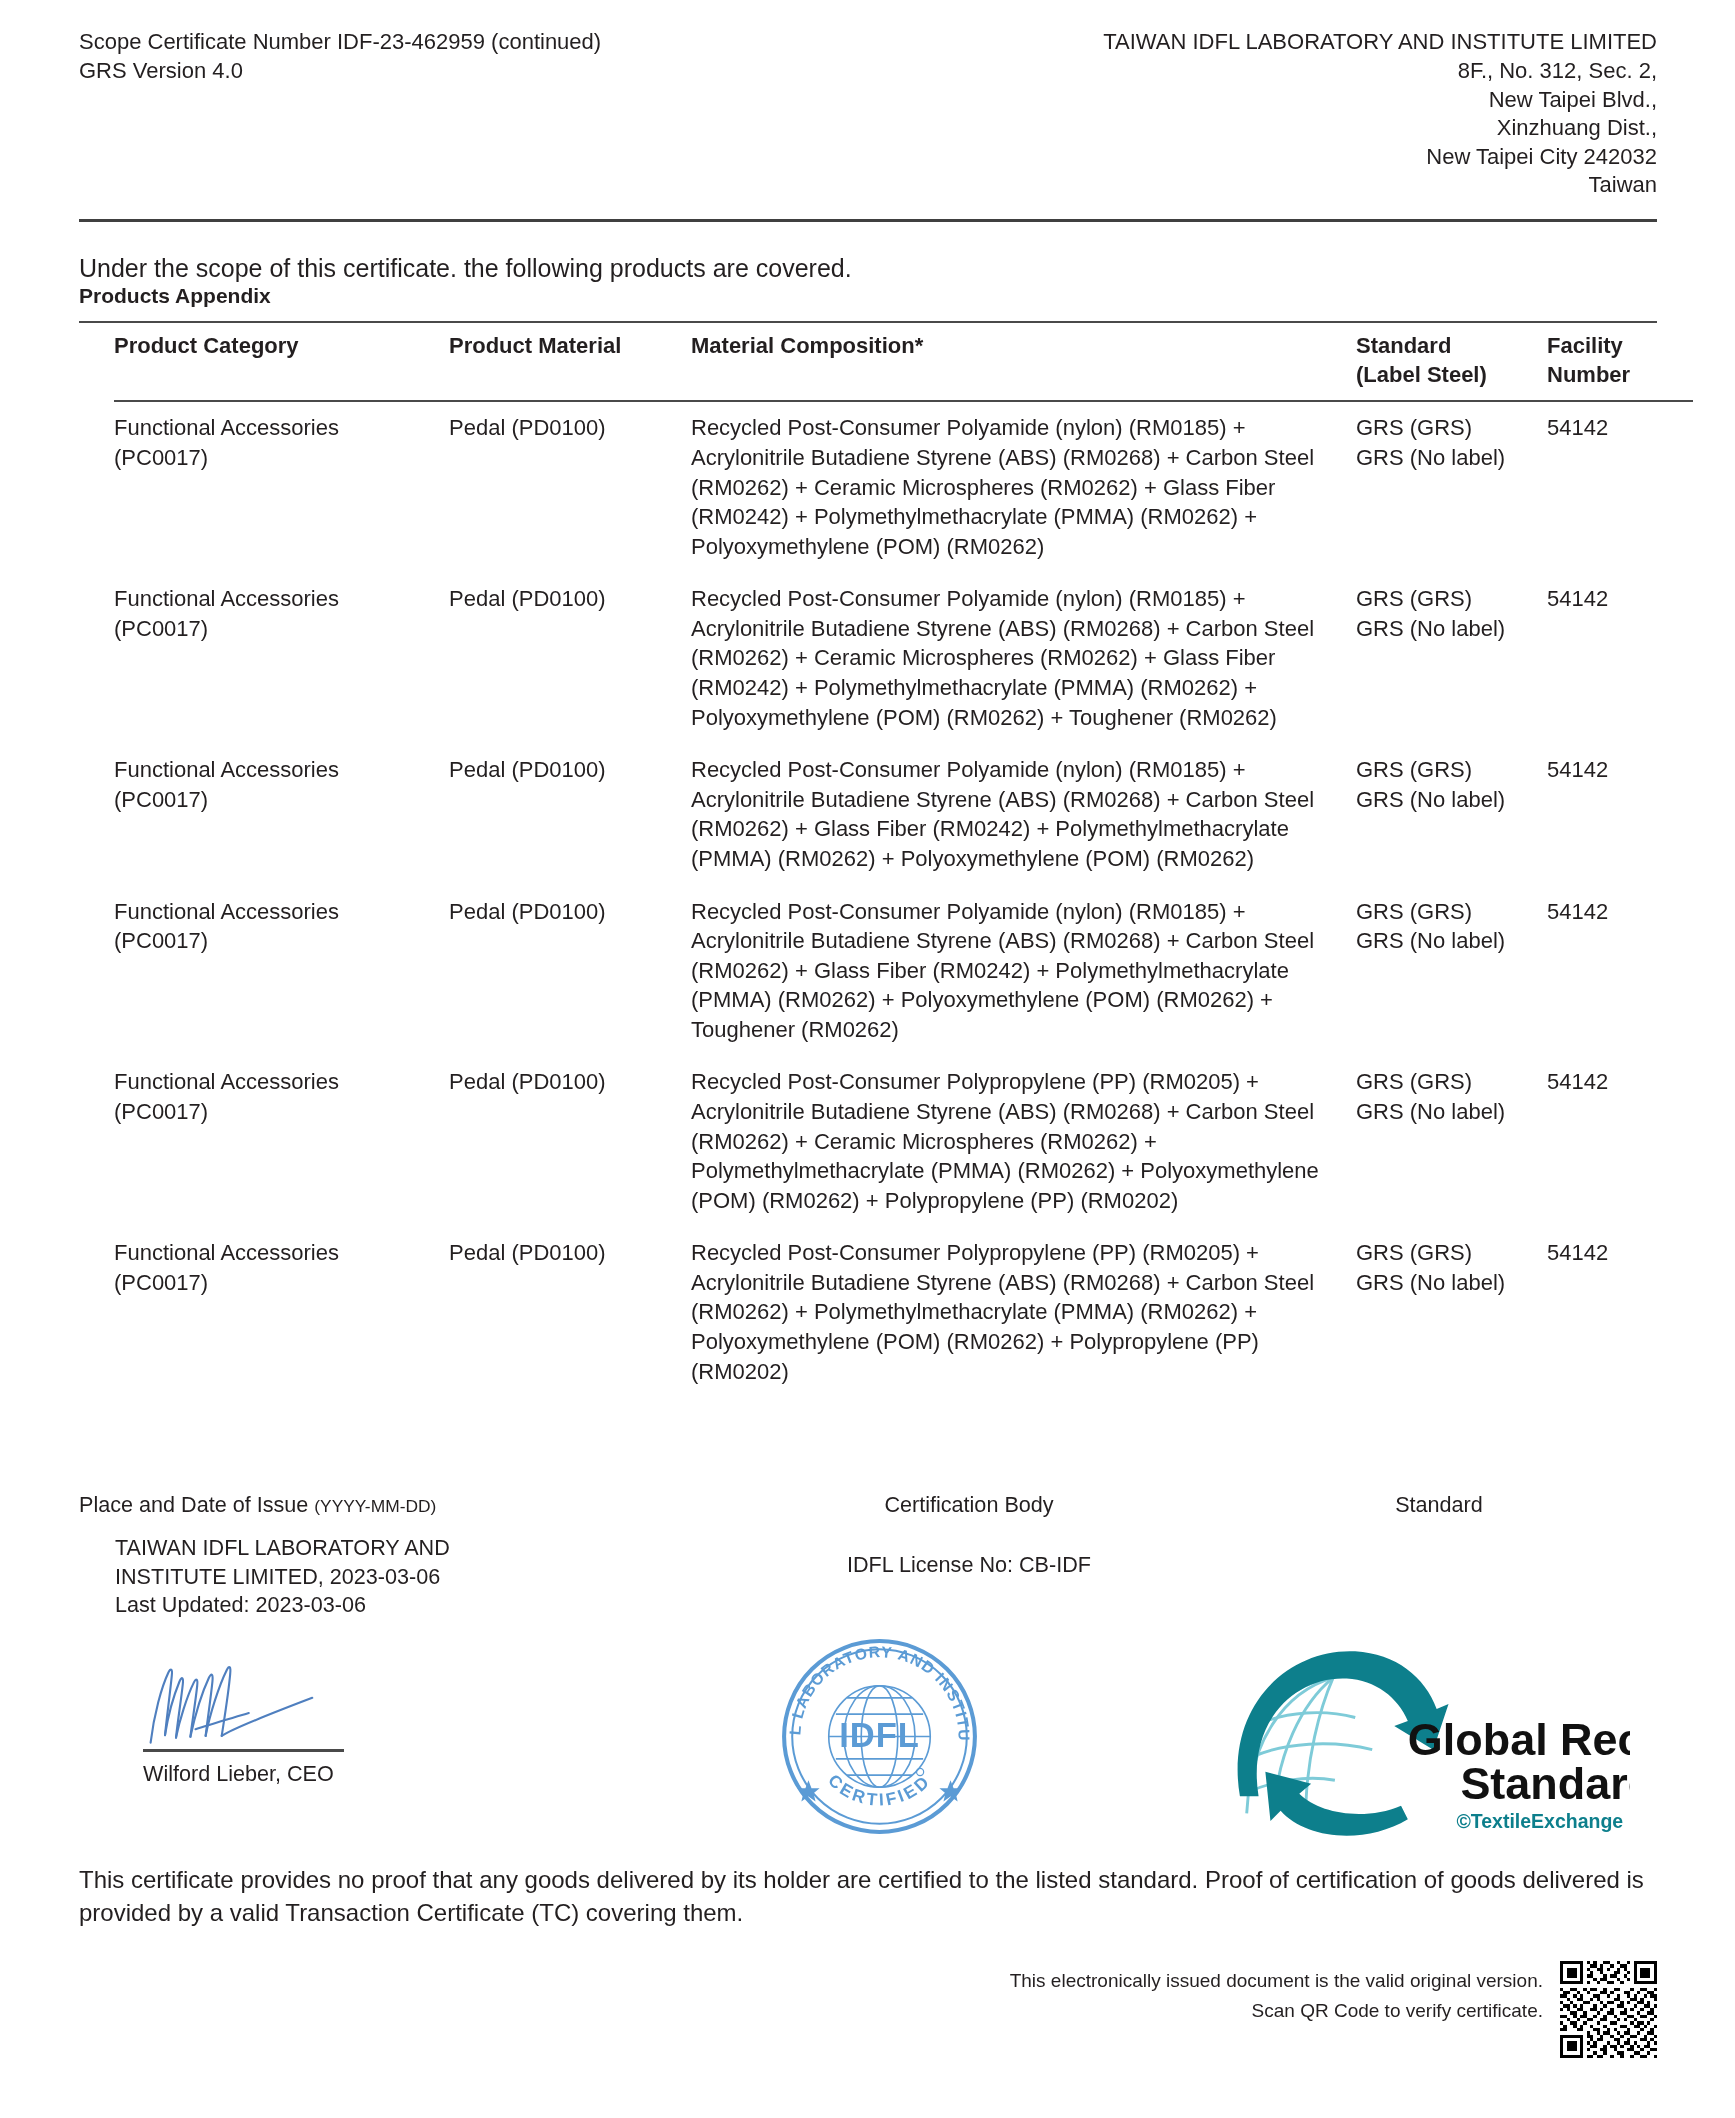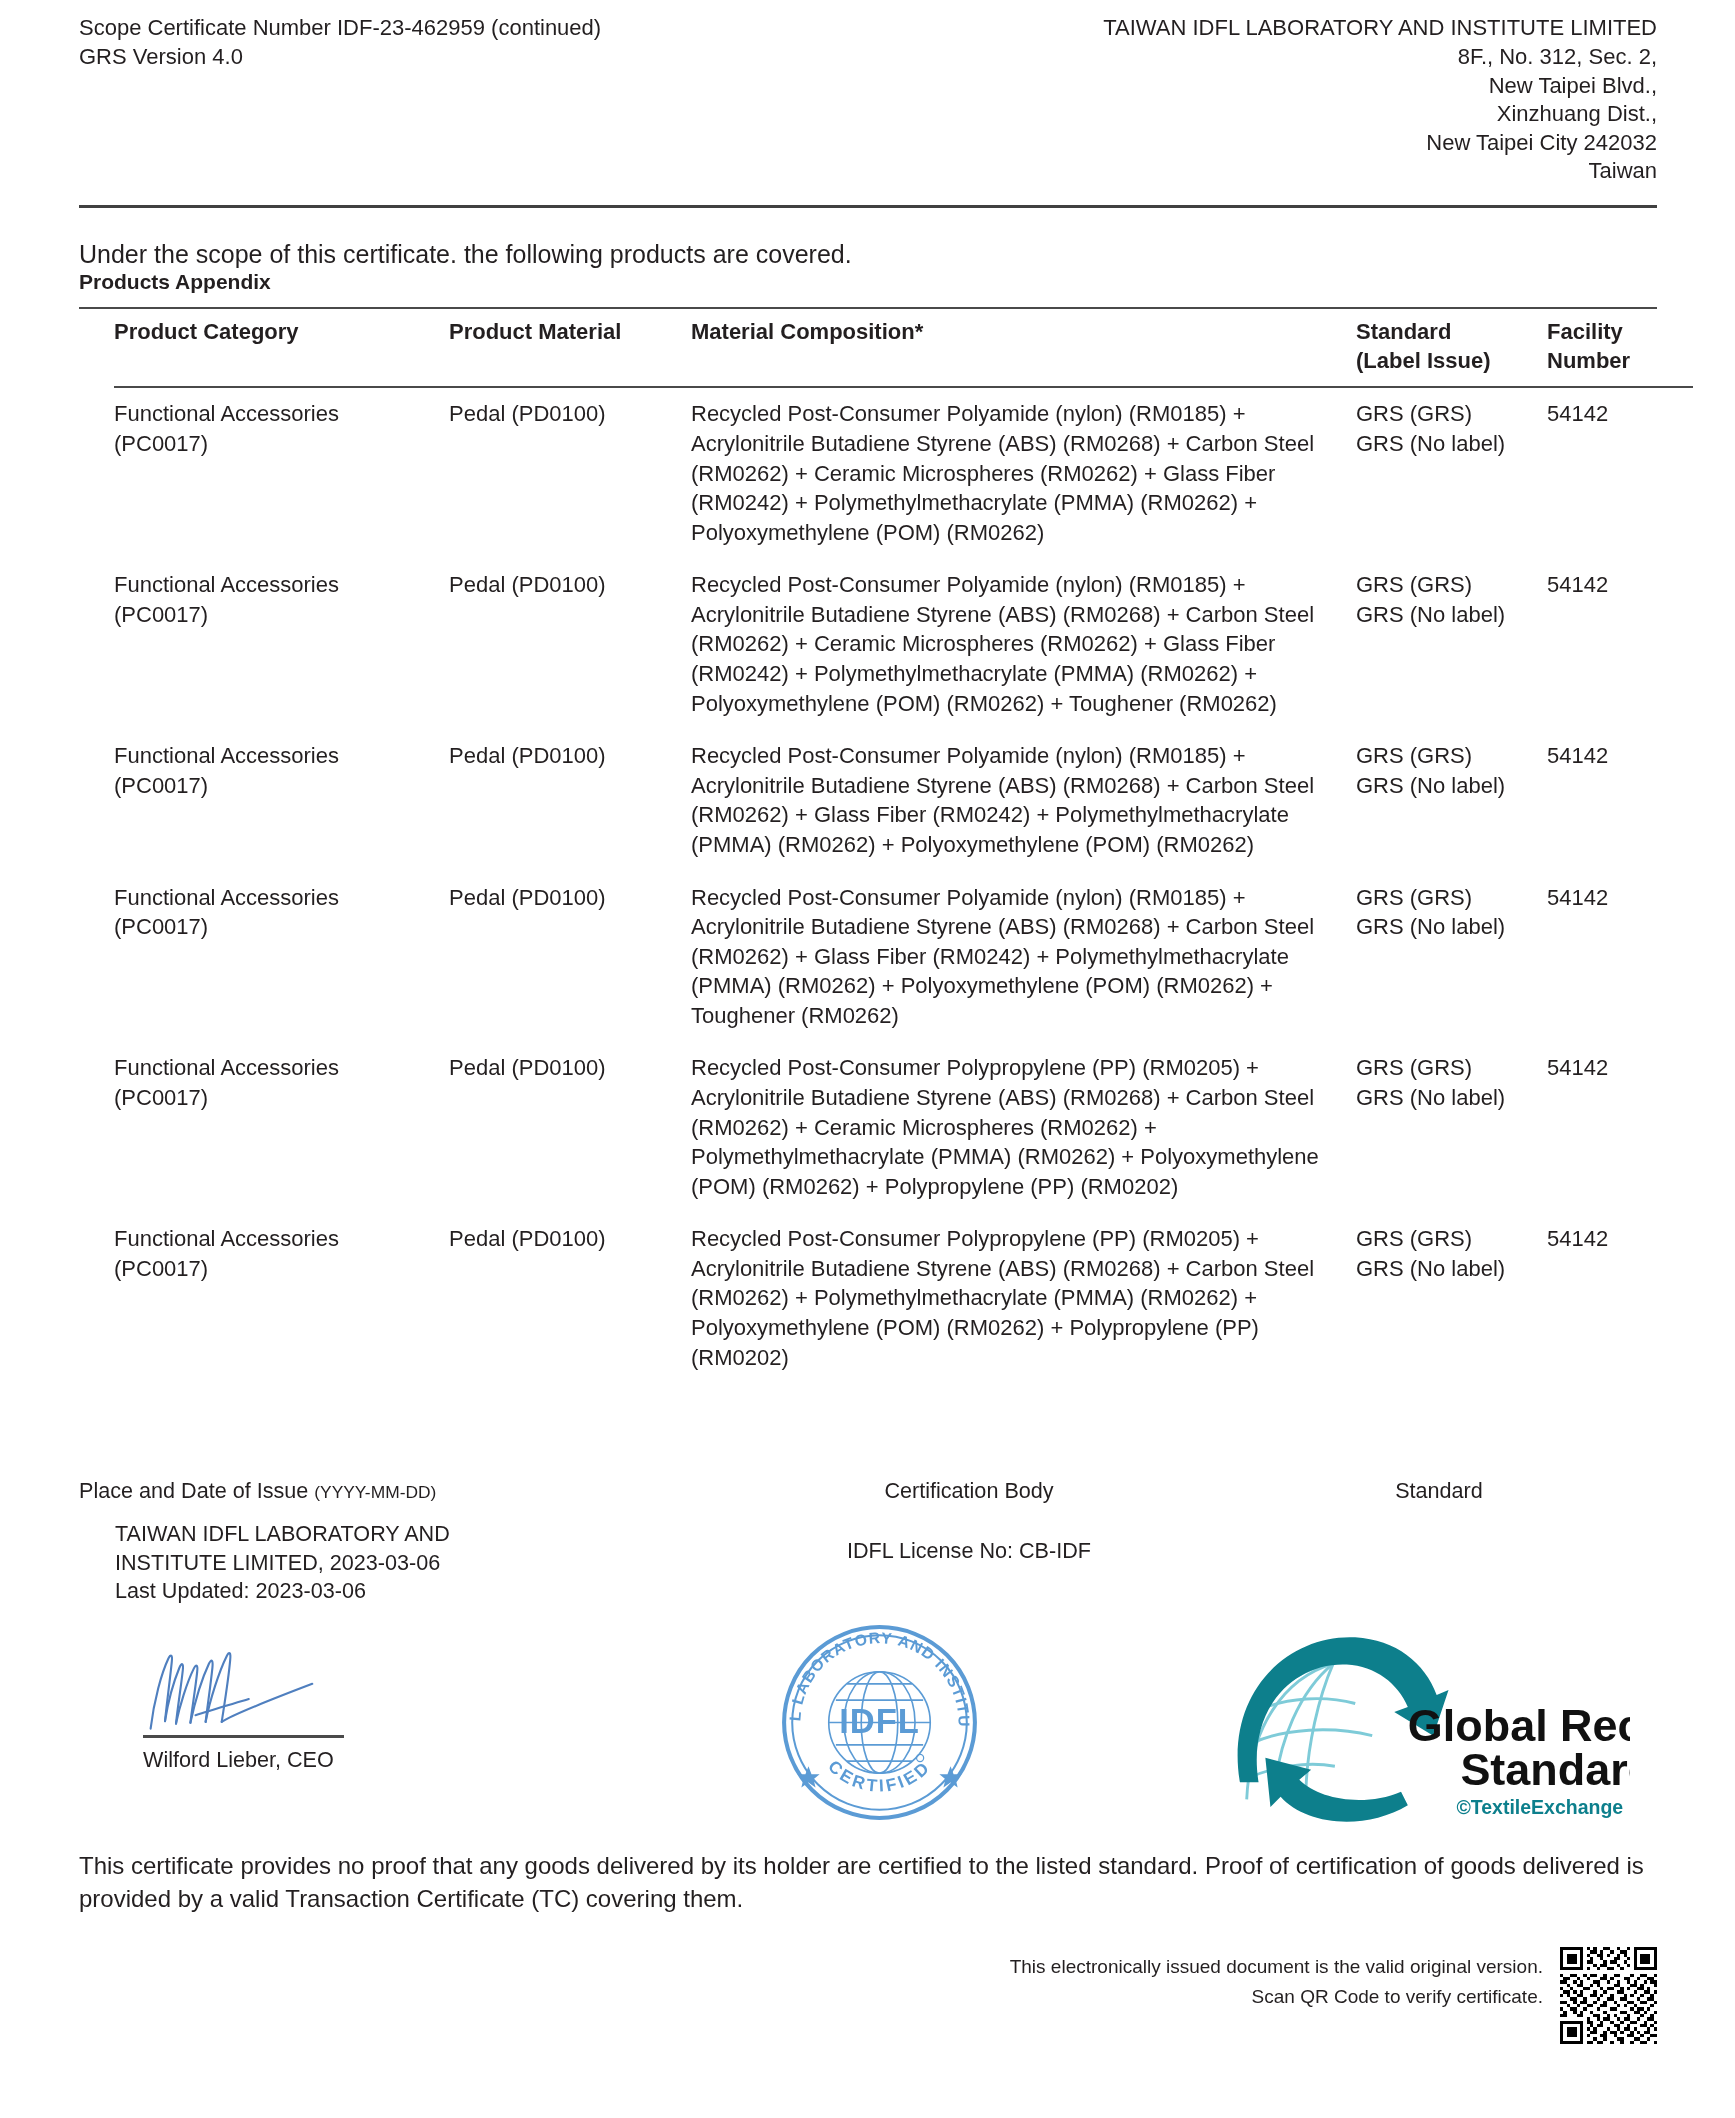--- a/index.html
+++ b/index.html
@@ -18,20 +18,21 @@
     height: 2447px;
     padding: 0 79px;
   }
 
   
   .doc-header {
     display: flex;
     justify-content: space-between;
     align-items: flex-start;
     padding-top: 14.4px;
+    margin-top: 14px;
   }
   .hdr-left { font-size: 22px; line-height: 1.30; }
   .hdr-right { font-size: 22px; line-height: 1.30; text-align: right; }
   .hdr-line { white-space: pre; }
 
   .rule-heavy {
     height: 3px;
     background: #404040;
     margin-top: 18.6px;
   }
@@ -172,21 +173,21 @@
 
   <div class="rule-mid" style="margin-top:12.7px;"></div>
   <table class="products" style="margin-top:0;">
     <thead>
       <tr>
         <th class="col-cat">Product Category</th>
         <th class="col-det">Product Material</th>
         <th class="col-mat">Material Composition*</th>
         <th class="col-std">
           <div>Standard</div>
-          <div>(Label Issue)</div>
+          <div>(Label Steel)</div>
         </th>
         <th class="col-fac">
           <div>Facility</div>
           <div>Number</div>
         </th>
       </tr>
       <tr class="hdr-sep">
         <td colspan="5">
             <div class="rule-mid"></div>
           </td>

